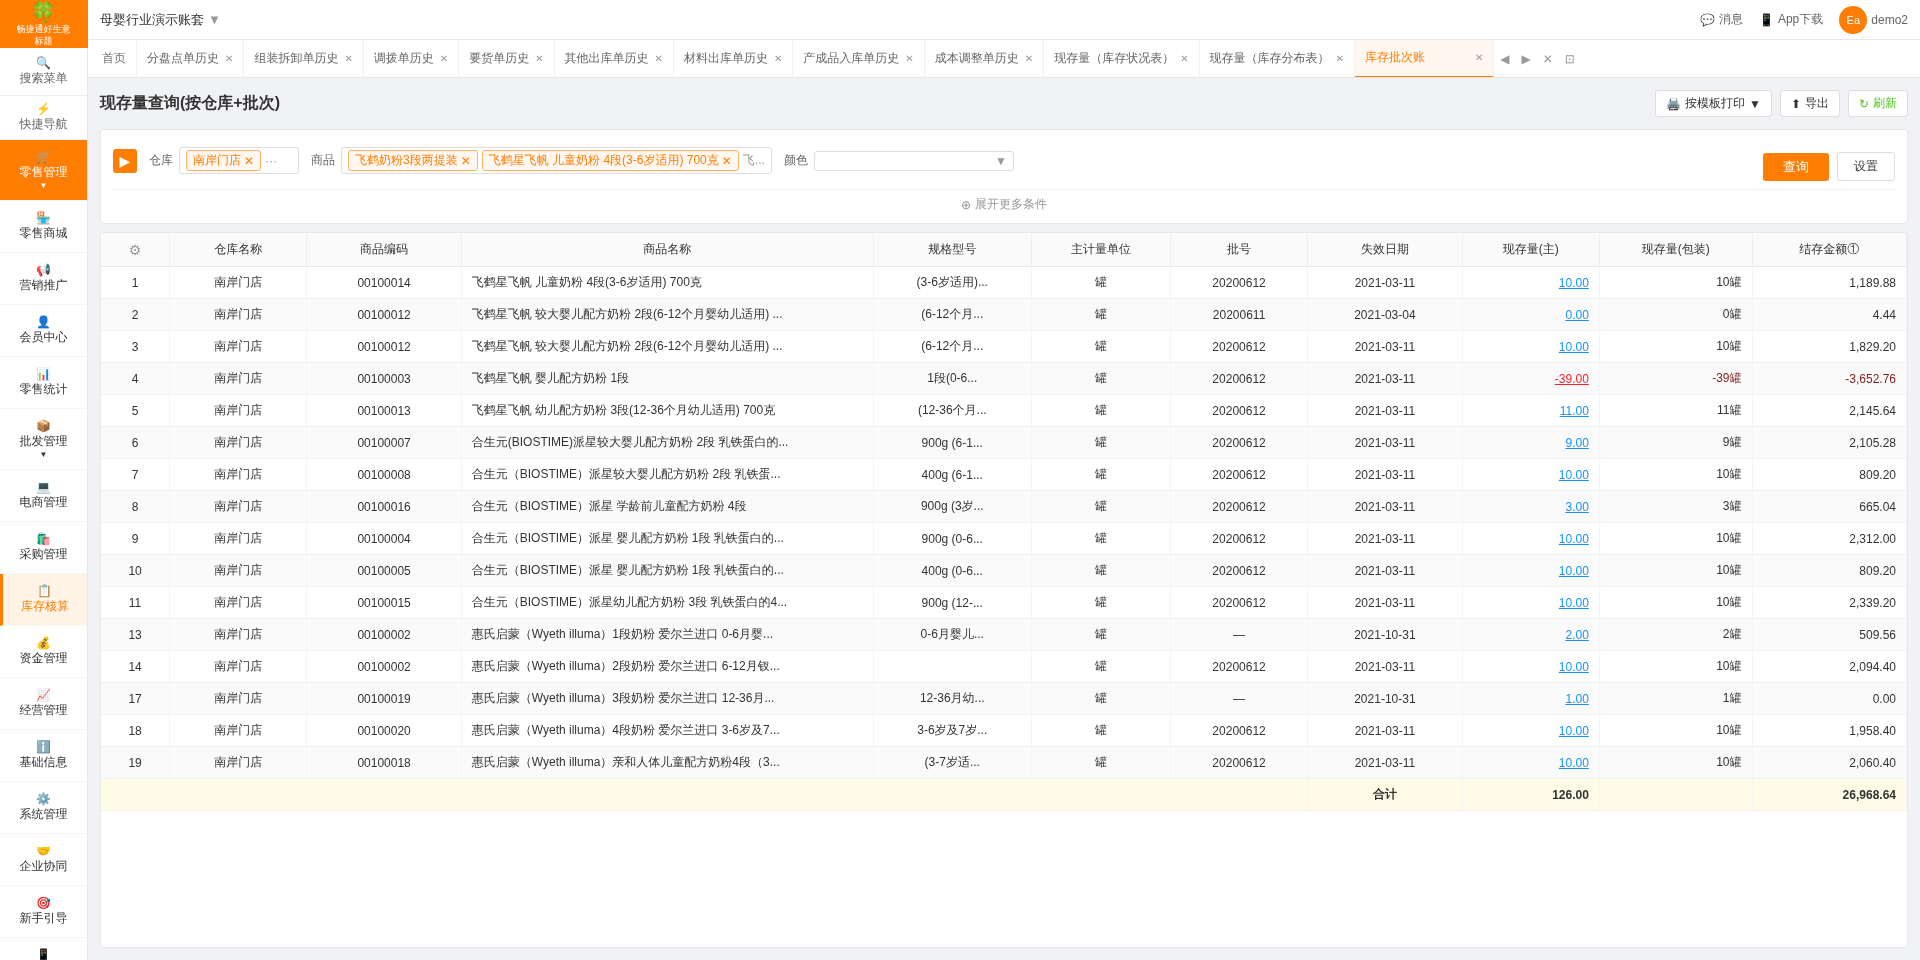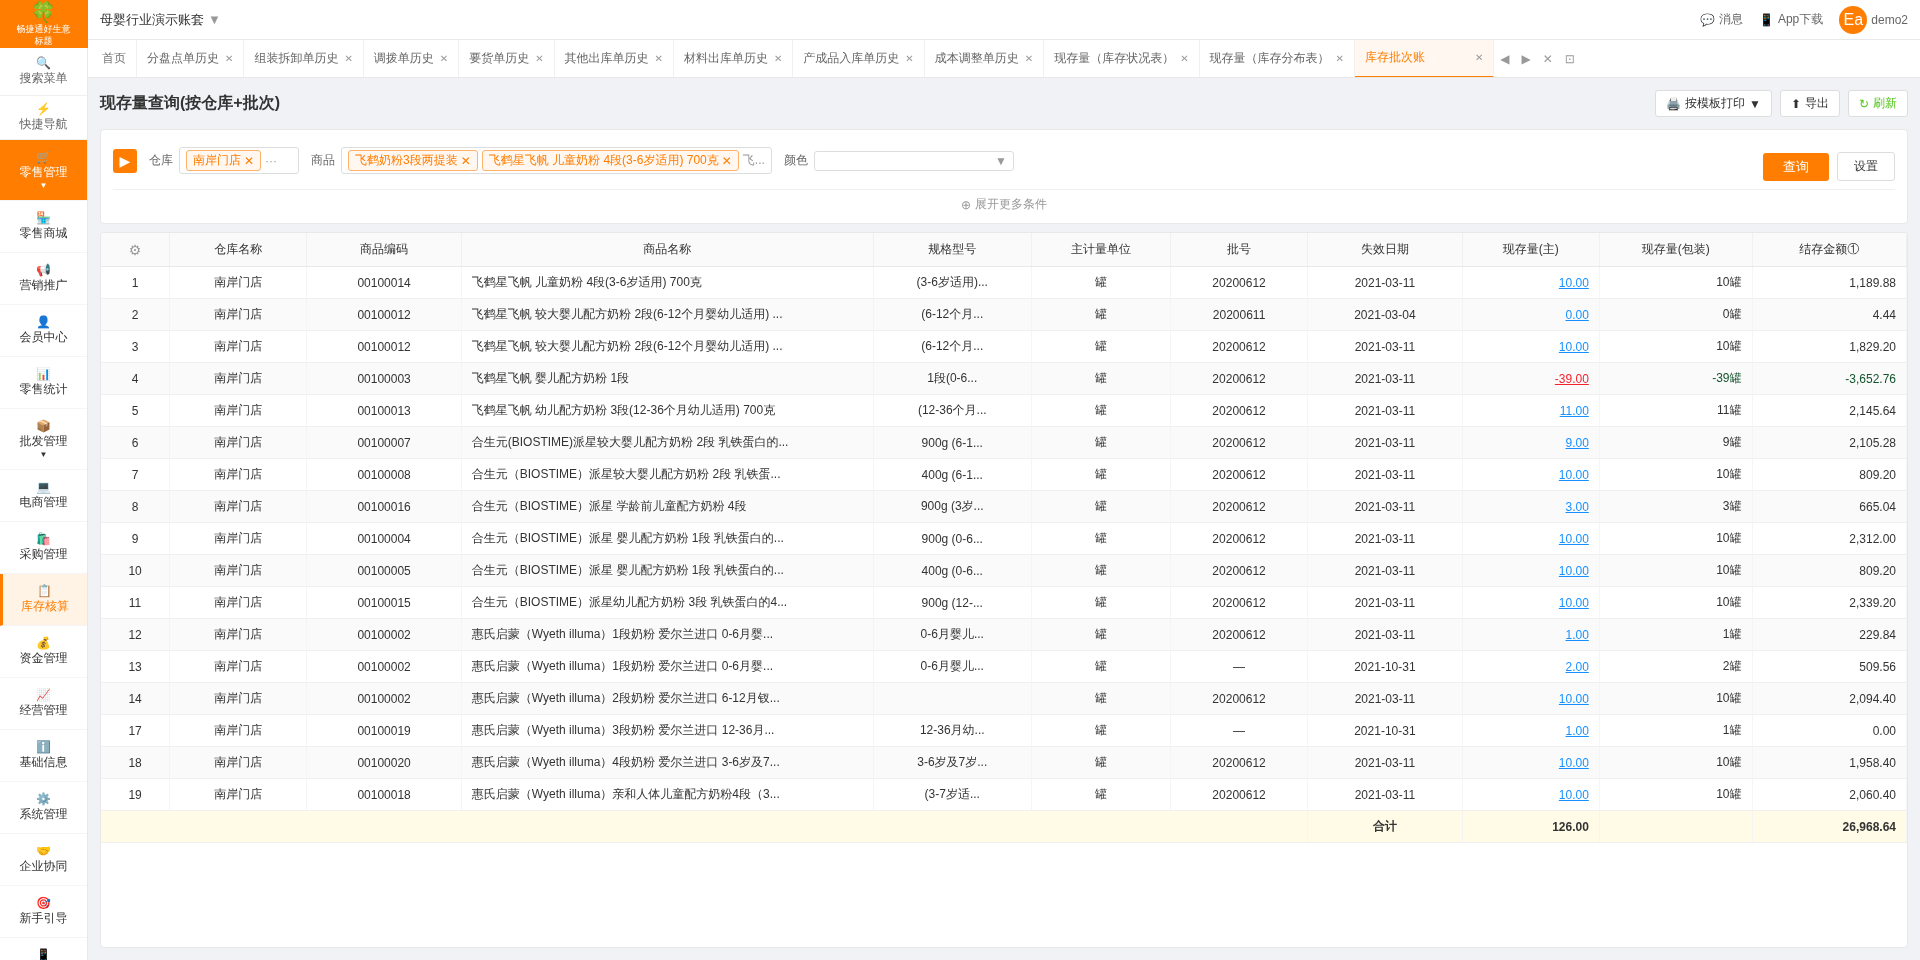--- a/index.html
+++ b/index.html
@@ -16,21 +16,21 @@
 
     
     .main { flex: 1; display: flex; flex-direction: column; overflow: hidden; }
 
     
     .topbar { height: 40px; background: #fff; display: flex; align-items: center; padding: 0 12px; border-bottom: 1px solid #e8e8e8; justify-content: space-between; }
     .topbar-left { display: flex; align-items: center; gap: 8px; }
     .topbar-selector { display: flex; align-items: center; gap: 4px; color: #333; font-size: 13px; cursor: pointer; }
     .topbar-right { display: flex; align-items: center; gap: 16px; color: #666; font-size: 12px; }
     .topbar-right-item { display: flex; align-items: center; gap: 4px; cursor: pointer; }
-    .avatar { width: 28px; height: 28px; background: #ff7d00; border-radius: 50%; display: flex; align-items: center; justify-content: center; color: #fff; font-size: 16px; }
+    .avatar { width: 28px; height: 28px; background: #ff7d00; border-radius: 50%; display: flex; align-items: center; justify-content: center; color: #fff; font-size: 11px; }
 
     
     .tabbar { height: 38px; background: #fff; display: flex; align-items: center; padding: 0 4px; border-bottom: 1px solid #e8e8e8; overflow-x: auto; flex-shrink: 0; }
     .tabbar::-webkit-scrollbar { height: 0; }
     .tab { display: flex; align-items: center; gap: 4px; padding: 4px 10px; font-size: 12px; color: #666; cursor: pointer; white-space: nowrap; border-right: 1px solid #f0f0f0; height: 38px; }
     .tab.home { color: #737373; }
     .tab.active { background: #fff7f0; color: #ff7d00; border-bottom: 2px solid #ff7d00; gap: 48px; }
     .tab .tab-close { color: #999; font-size: 10px; margin-left: 2px; }
     .tab-nav-btn { padding: 4px 6px; cursor: pointer; color: #999; }
 
@@ -61,21 +61,21 @@
     
     .table-wrapper { flex: 1; overflow: auto; background: #fff; border: 1px solid #e8e8e8; border-radius: 4px; }
     .data-table { width: 100%; border-collapse: collapse; font-size: 12px; }
     .data-table th { background: #fafafa; color: #333; font-weight: 500; padding: 8px 10px; border-bottom: 1px solid #e8e8e8; border-right: 1px solid #f0f0f0; white-space: nowrap; text-align: center; position: sticky; top: 0; z-index: 1; }
     .data-table td { padding: 7px 10px; border-bottom: 1px solid #f0f0f0; border-right: 1px solid #f5f5f5; color: #333; white-space: nowrap; }
     .data-table tr:nth-child(even) td { background: #fafafa; }
     .text-center { text-align: center; }
     .text-right { text-align: right; }
     .link-num { color: #1890ff; text-decoration: underline; cursor: pointer; }
     .link-num.red { color: #f5222d; }
-    .num-red { color: #14532d; }
+    .num-red { color: #7f1d1d; }
     .settings-icon { color: #999; font-size: 14px; cursor: pointer; }
     .footer-row td { background: #fffbe6 !important; font-weight: bold; }
     .col-index { width: 40px; }
     .col-warehouse { width: 80px; }
     .col-code { width: 90px; }
     .col-name { width: 240px; }
     .col-spec { width: 90px; }
     .col-unit { width: 70px; }
     .col-batch { width: 80px; }
     .col-expire { width: 90px; }
@@ -473,33 +473,20 @@
     <td class="col-name" style="max-width:240px;overflow:hidden;text-overflow:ellipsis;">合生元（BIOSTIME）派星幼儿配方奶粉 3段 乳铁蛋白的4...</td>
     <td class="text-center col-spec">900g (12-...</td>
     <td class="text-center col-unit">罐</td>
     <td class="text-center col-batch">20200612</td>
     <td class="text-center col-expire">2021-03-11</td>
     <td class="text-right col-qty-main"><span class="link-num">10.00</span></td>
     <td class="text-right col-qty-pack"><span class="">10罐</span></td>
     <td class="text-right col-balance"><span class="">2,339.20</span></td>
   </tr>
             <tr>
-    <td class="text-center col-index">12</td>
-    <td class="text-center col-warehouse">南岸门店</td>
-    <td class="text-center col-code">00100002</td>
-    <td class="col-name" style="max-width:240px;overflow:hidden;text-overflow:ellipsis;">惠氏启蒙（Wyeth illuma）1段奶粉 爱尔兰进口 0-6月婴...</td>
-    <td class="text-center col-spec">0-6月婴儿...</td>
-    <td class="text-center col-unit">罐</td>
-    <td class="text-center col-batch">20200612</td>
-    <td class="text-center col-expire">2021-03-11</td>
-    <td class="text-right col-qty-main"><span class="link-num">1.00</span></td>
-    <td class="text-right col-qty-pack"><span class="">1罐</span></td>
-    <td class="text-right col-balance"><span class="">229.84</span></td>
-  </tr>
-            <tr>
     <td class="text-center col-index">13</td>
     <td class="text-center col-warehouse">南岸门店</td>
     <td class="text-center col-code">00100002</td>
     <td class="col-name" style="max-width:240px;overflow:hidden;text-overflow:ellipsis;">惠氏启蒙（Wyeth illuma）1段奶粉 爱尔兰进口 0-6月婴...</td>
     <td class="text-center col-spec">0-6月婴儿...</td>
     <td class="text-center col-unit">罐</td>
     <td class="text-center col-batch">—</td>
     <td class="text-center col-expire">2021-10-31</td>
     <td class="text-right col-qty-main"><span class="link-num">2.00</span></td>
     <td class="text-right col-qty-pack"><span class="">2罐</span></td>

